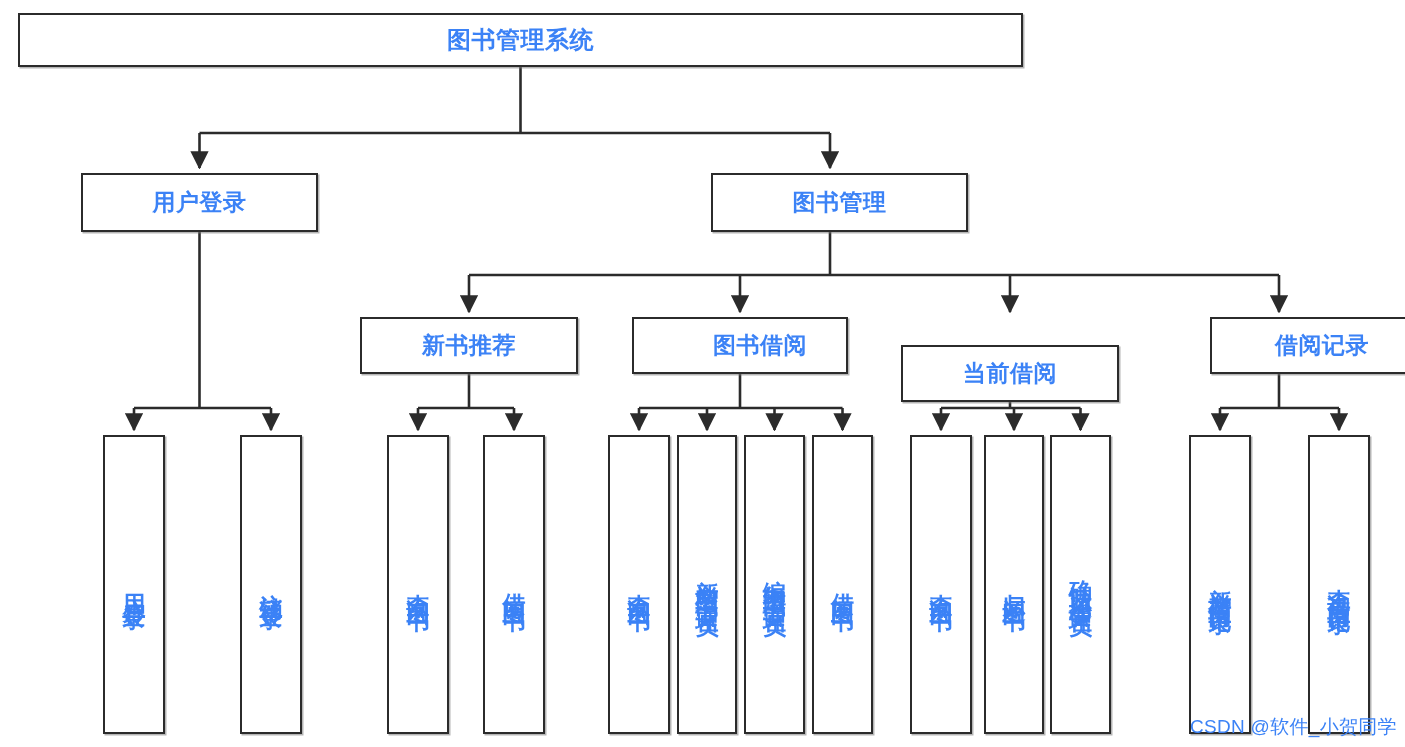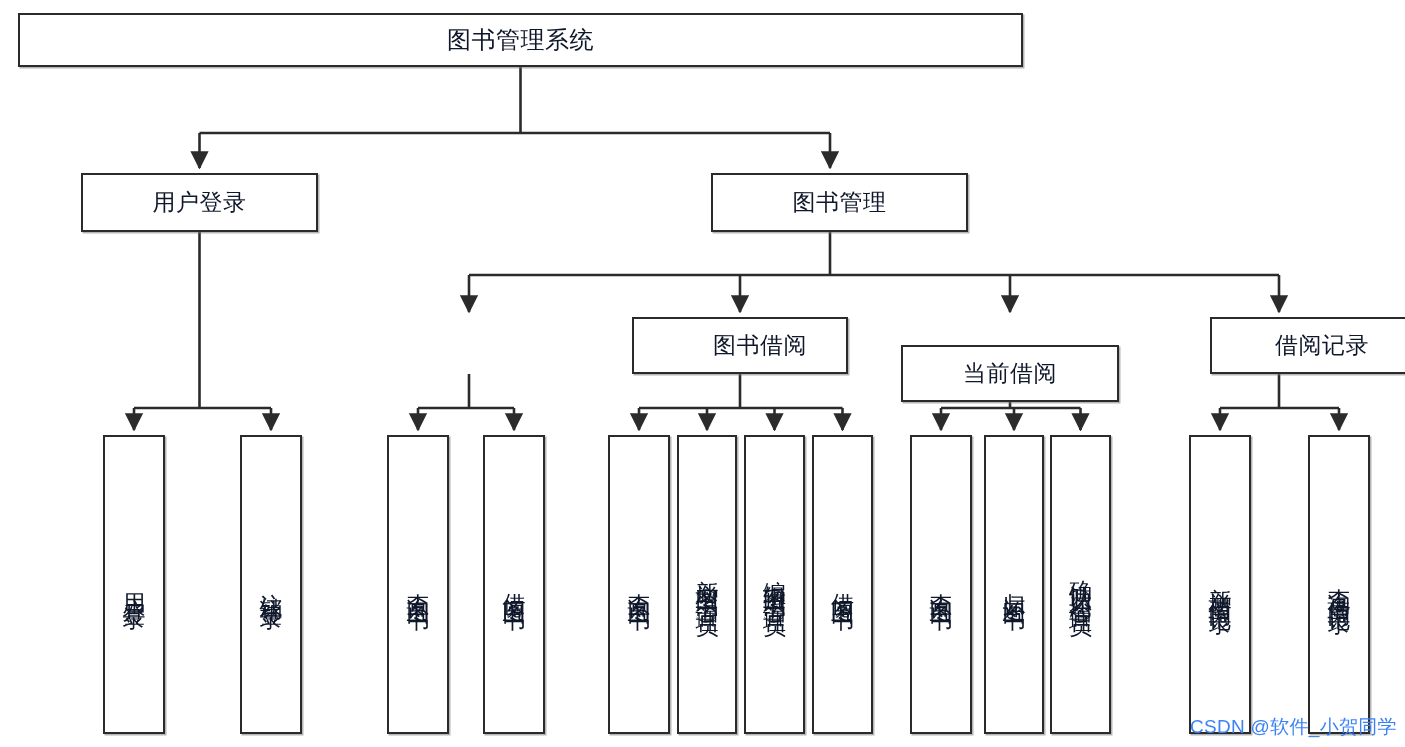--- a/index.html
+++ b/index.html
@@ -30,25 +30,26 @@
     box-sizing: border-box;
     background: #ffffff;
     border: 2px solid #2b2b2b;
     box-shadow: 1.5px 1.5px 0 rgba(120,120,120,0.55);
     display: flex;
     align-items: center;
     justify-content: center;
     z-index: 2;
   }
   .node .lbl {
-    color: #0f172a;
+    color: #3b82f6;
     letter-spacing: 0.5px;
     line-height: 1.22;
     text-align: center;
     white-space: nowrap;
+    font-weight: bold;
   }
   
   .node.h .lbl {
     font-size: 23px;
   }
   .node.root .lbl {
     font-size: 24px;
   }
   
   .node.v {
@@ -131,20 +132,23 @@
     <span class="lbl">图书管理系统</span>
   </div>
 
   <div class="node h" style="left: 81px; top: 173px; width: 237px; height: 59px;">
     <span class="lbl">用户登录</span>
   </div>
   <div class="node h" style="left: 711px; top: 173px; width: 257px; height: 59px;">
     <span class="lbl">图书管理</span>
   </div>
 
+  <div class="node h" style="left: 360px; top: 317px; width: 218px; height: 57px;">
+    <span class="lbl">新书推荐</span>
+  </div>
   <div class="node h" style="left: 632px; top: 317px; width: 216px; height: 57px; padding-left: 40px;">
     <span class="lbl">图书借阅</span>
   </div>
   <div class="node h" style="left: 901px; top: 317px; width: 218px; height: 57px; margin-top: 28px;">
     <span class="lbl">当前借阅</span>
   </div>
   <div class="node h" style="left: 1170px; top: 317px; width: 224px; height: 57px; margin-left: 40px;">
     <span class="lbl">借阅记录</span>
   </div>
 

